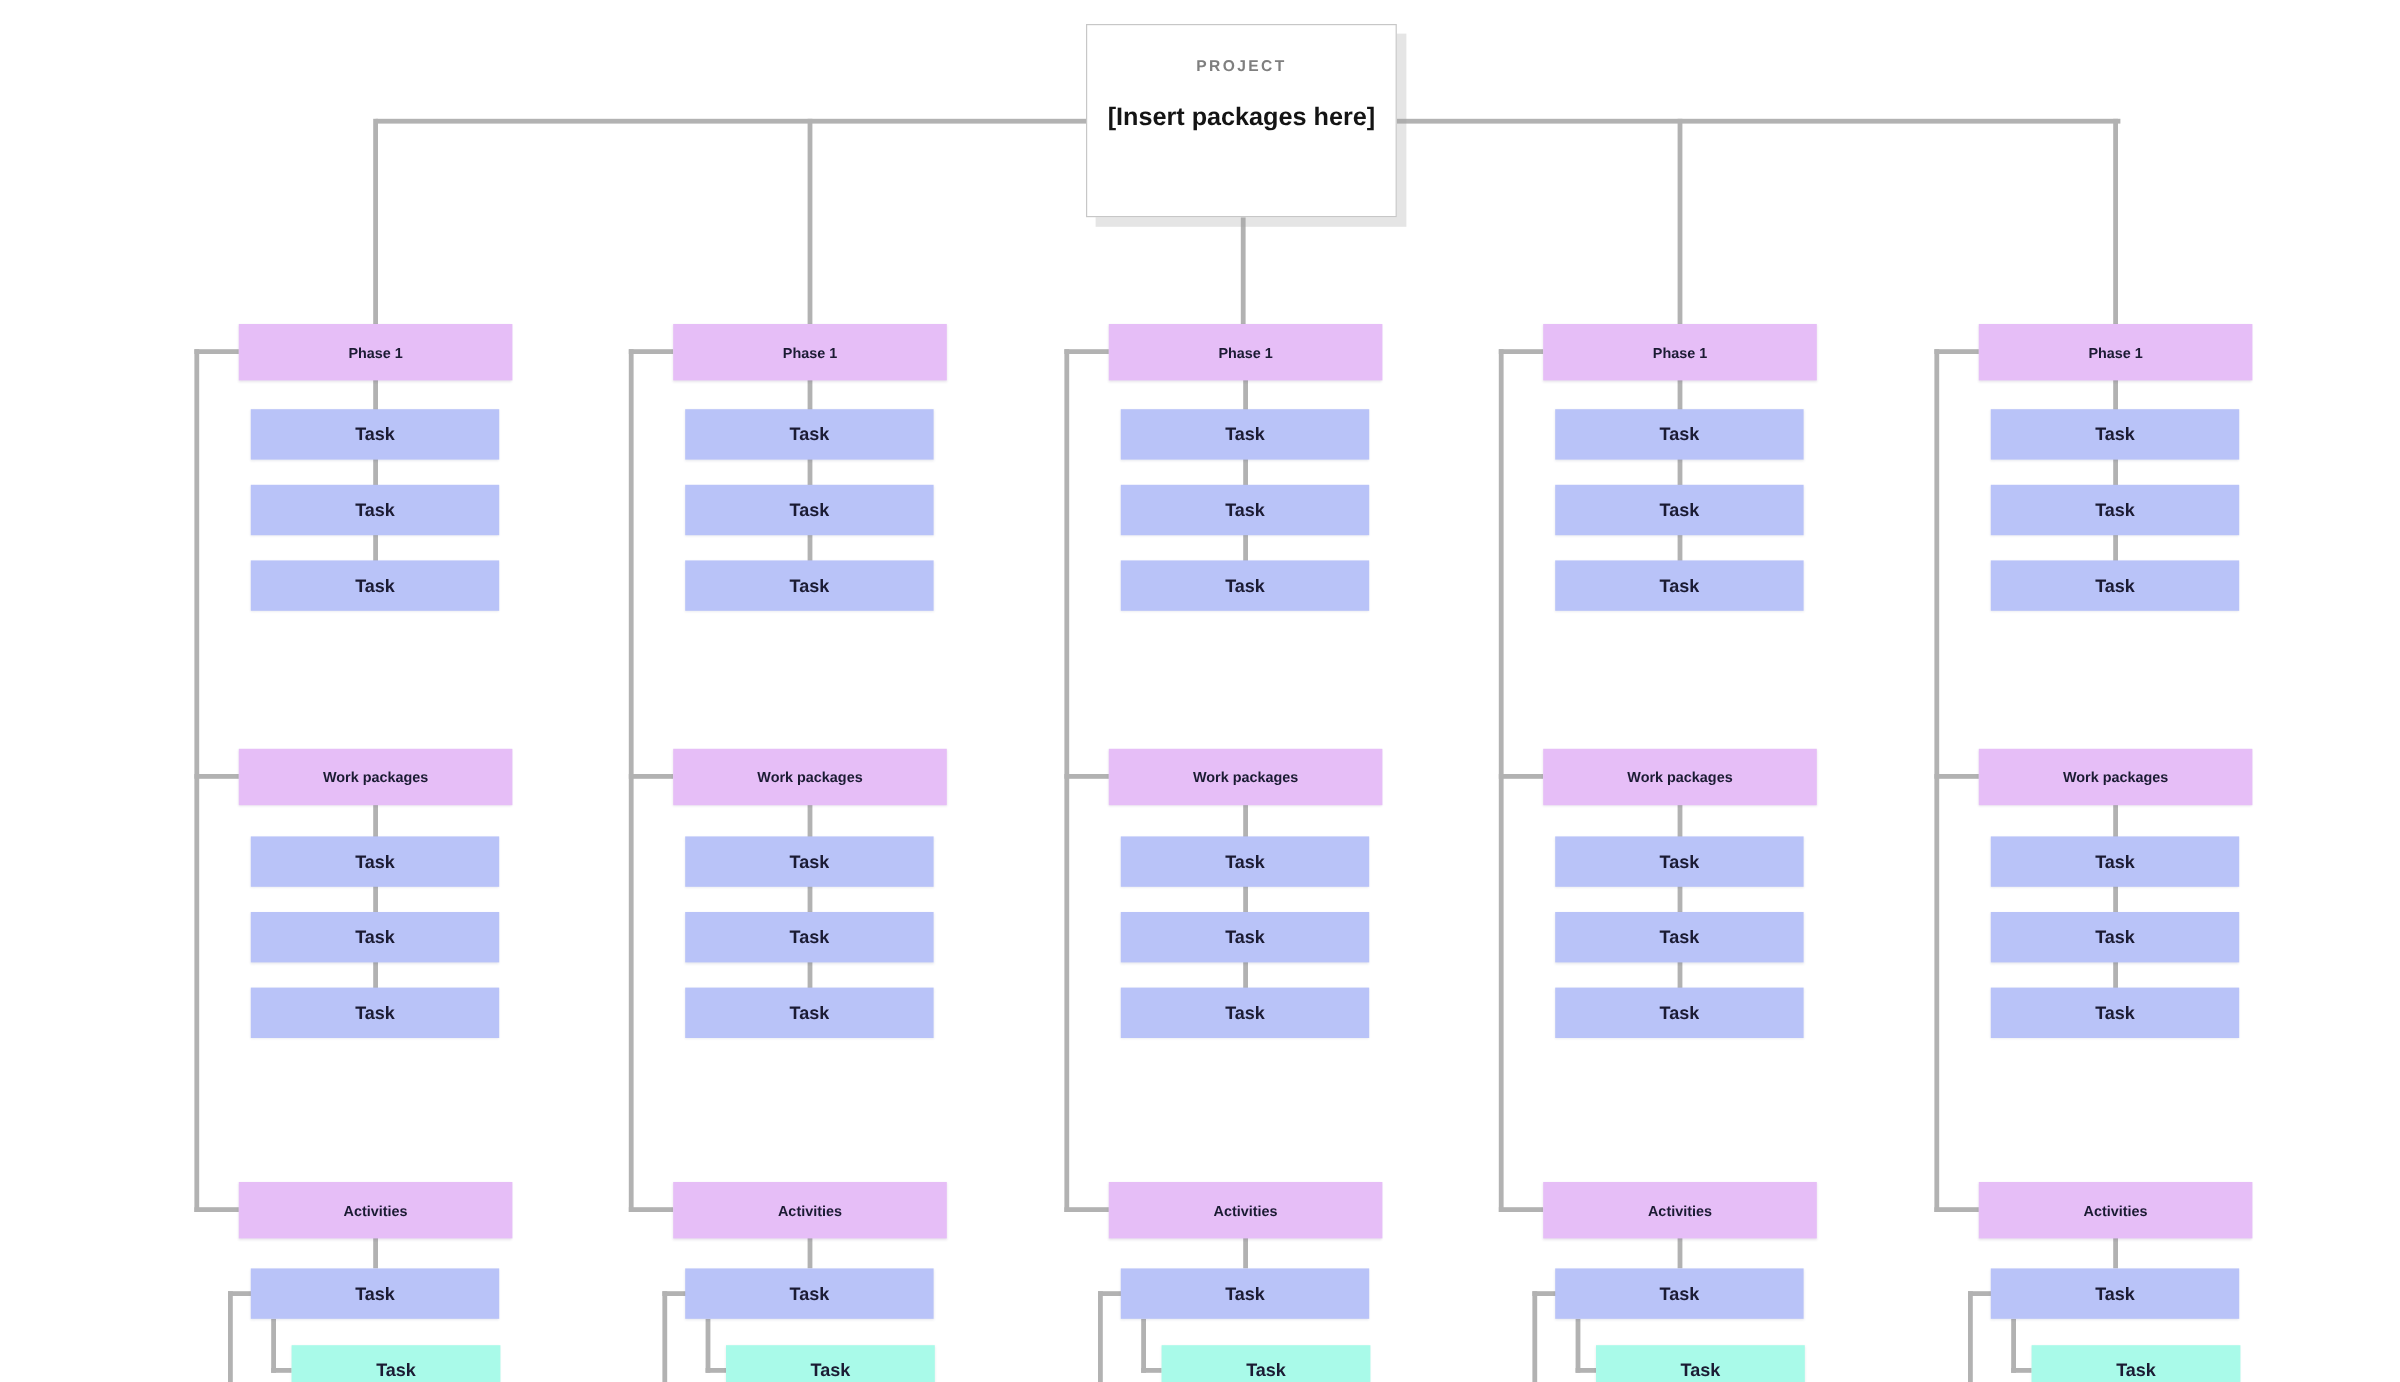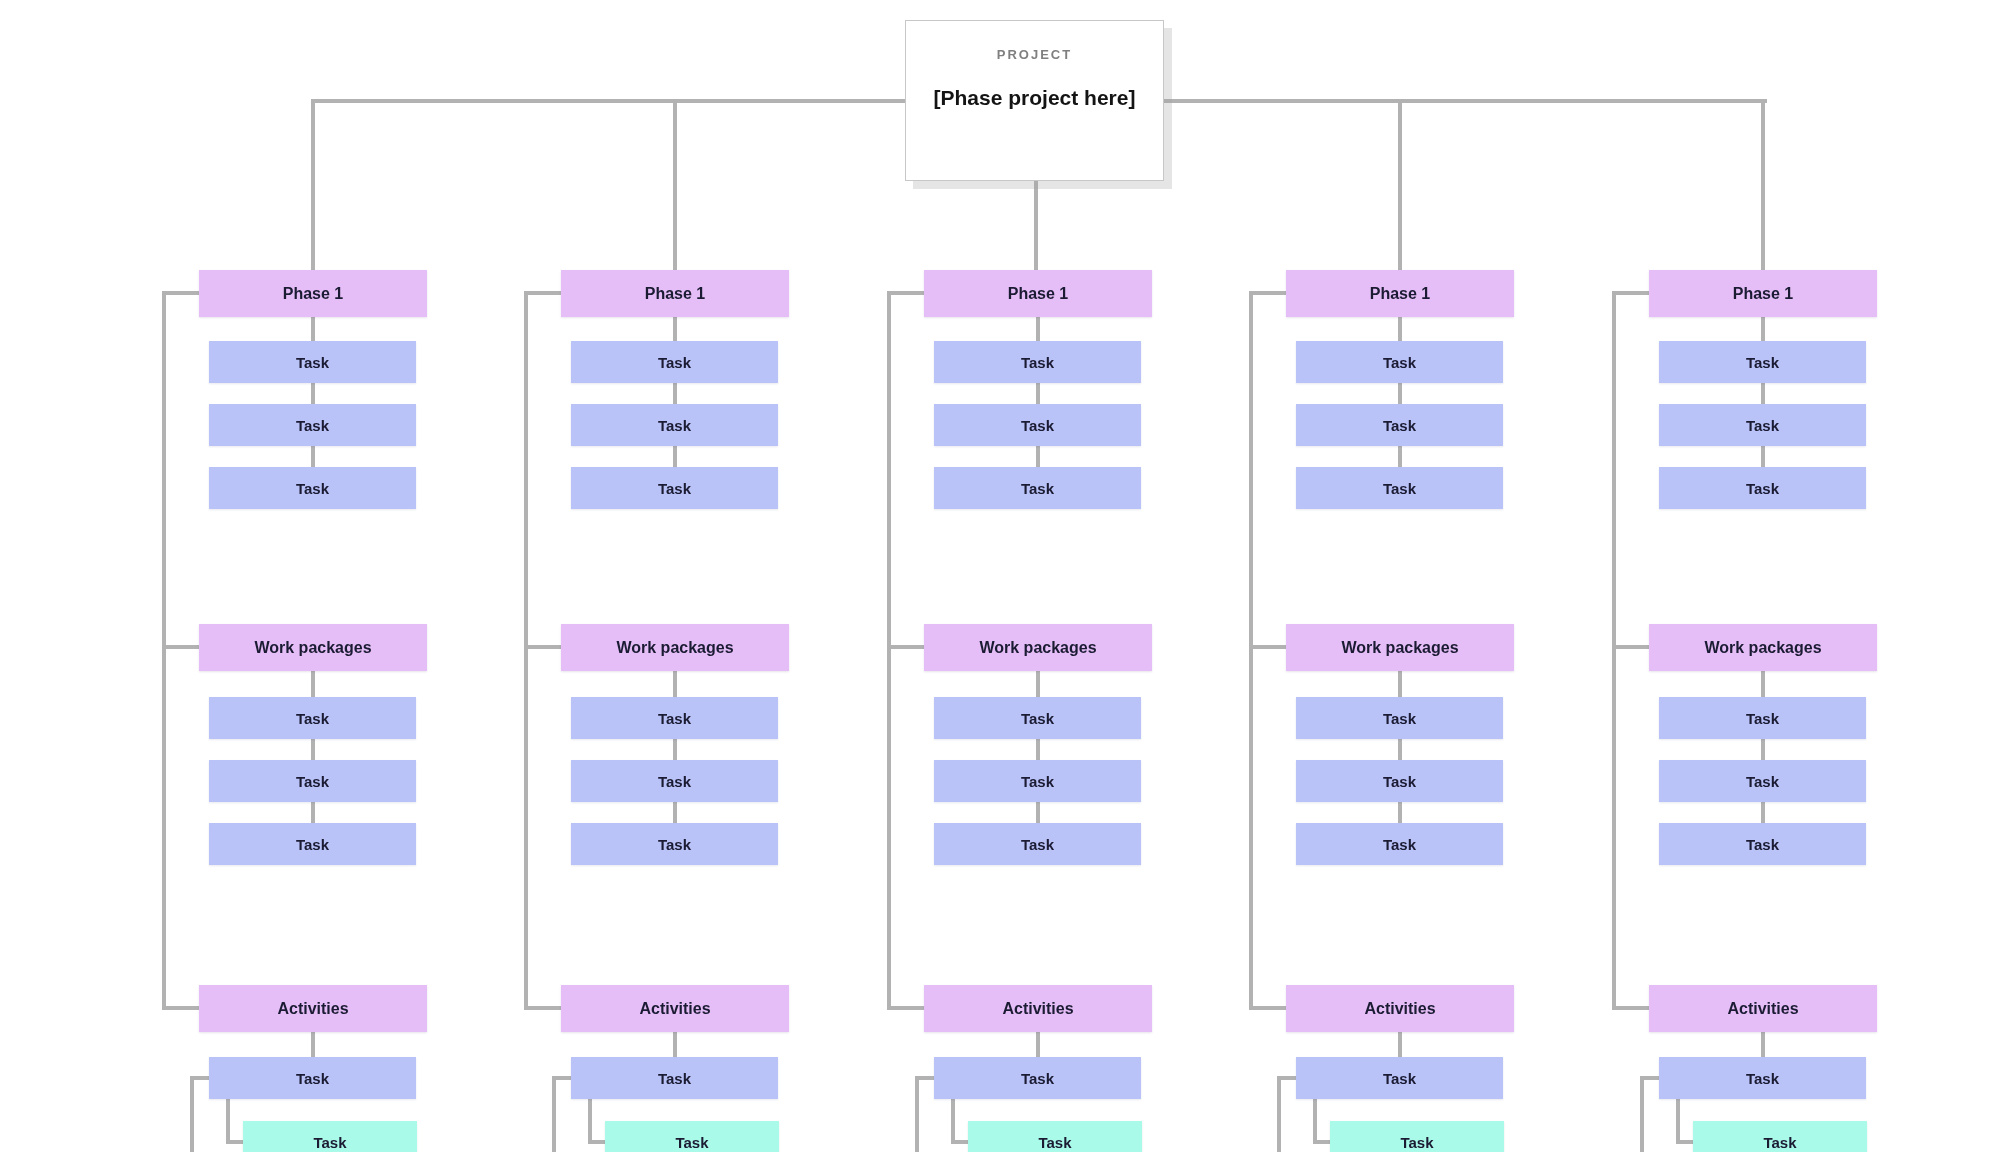--- a/index.html
+++ b/index.html
@@ -21,21 +21,21 @@
     text-align:center;
     font-weight:bold;
     color:var(--ink,#1b1b33);
     z-index:2;
     box-sizing:border-box;
     cursor:default;
   }
   .hdr{
     width:228px;height:47px;
     background:var(--purple,#e6bef7);
-    font-size:16px;
+    font-size:12px;
     box-shadow:0 1px 2px rgba(60,30,90,0.12);
   }
   .task{
     width:207px;height:42px;
     background:var(--blue,#b9c3f8);
     font-size:15px;
     box-shadow:0 1px 2px rgba(30,40,90,0.10);
   }
   .subtask{
     width:174px;height:42px;
@@ -66,21 +66,21 @@
     font-weight:bold;
     color:#141414;
   }
 </style>
 </head>
 <body>
 
 <div class="canvas" id="canvas">
   <div class="root-node">
     <div class="eyebrow">PROJECT</div>
-    <div class="root-title">[Phase project here]</div>
+    <div class="root-title">[Insert packages here]</div>
   </div>
 <div class="conn" style="left: 313px; top: 99px; width: 1454px; height: 4px;"></div>
     <div class="conn" style="left: 311px; top: 99px; width: 4px; height: 171px;"></div>
     <div class="conn" style="left: 162px; top: 291px; width: 4px; height: 719px;"></div>
     <div class="conn" style="left: 162px; top: 291px; width: 37px; height: 4px;"></div>
     <div class="conn" style="left: 162px; top: 645px; width: 37px; height: 4px;"></div>
     <div class="conn" style="left: 162px; top: 1006px; width: 37px; height: 4px;"></div>
     <div class="conn" style="left: 311px; top: 294px; width: 4px; height: 174px;"></div>
     <div class="conn" style="left: 311px; top: 648px; width: 4px; height: 176px;"></div>
     <div class="conn" style="left: 311px; top: 1009px; width: 4px; height: 48px;"></div>

